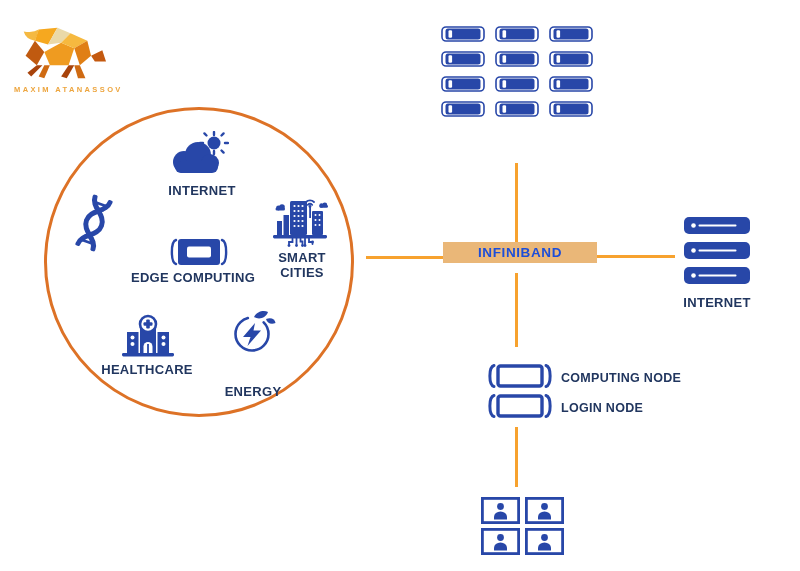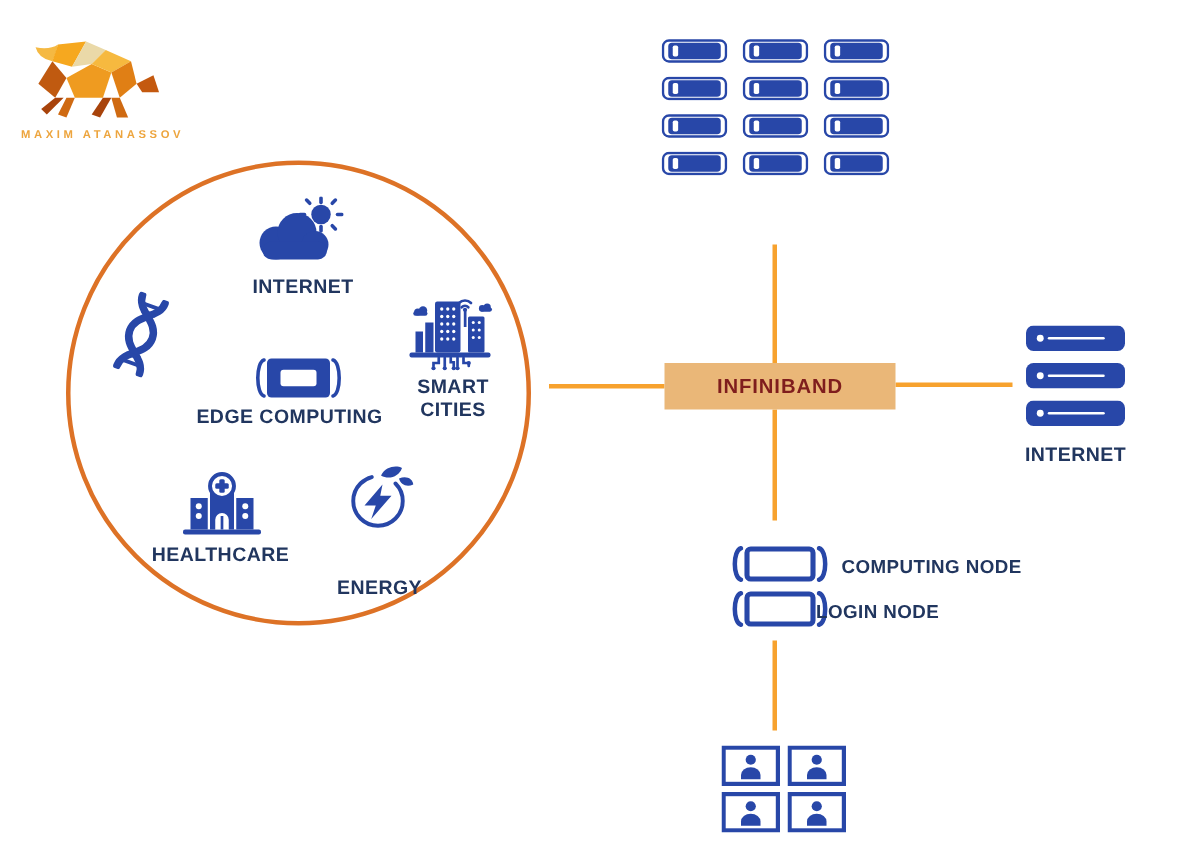--- a/index.html
+++ b/index.html
@@ -6,22 +6,22 @@
   .canvas{position:relative;width:800px;height:571px;background:#ffffff;overflow:hidden;
           font-family:"Liberation Sans",sans-serif;}
   .abs{position:absolute;}
   .lbl{position:absolute;color:#21365f;font-weight:bold;font-size:13px;letter-spacing:.3px;
        text-align:center;transform:translateX(-50%);white-space:pre-line;line-height:15px;}
   .lbl-left{position:absolute;color:#21365f;font-weight:bold;font-size:12.5px;letter-spacing:.3px;
        text-align:left;white-space:pre-line;line-height:17px;}
   .line{position:absolute;background:#f7a22e;}
   .ring{position:absolute;left:44px;top:107px;width:310px;height:310px;border:3px solid #dd7226;
         border-radius:50%;box-sizing:border-box;}
-  .infiniband{position:absolute;left:443px;top:242px;width:154px;height:31px;background:#eab778;
-        color:#7f1d1d;font-weight:bold;font-size:13.5px;letter-spacing:.6px;
+  .infiniband{position:absolute;left:443px;top:242px;width:154px;height:21px;background:#eab778;
+        color:#1d4ed8;font-weight:bold;font-size:13.5px;letter-spacing:.6px;
         display:flex;align-items:center;justify-content:center;}
   .compute-grid{position:absolute;left:441px;top:26px;display:grid;
         grid-template-columns:repeat(3,44px);grid-auto-rows:16px;column-gap:10px;row-gap:9px;}
   .storage-stack{position:absolute;left:684px;top:217px;display:flex;flex-direction:column;gap:8px;}
   .users-grid{position:absolute;left:481px;top:497px;display:grid;
         grid-template-columns:repeat(2,39px);grid-auto-rows:27px;column-gap:5px;row-gap:4px;}
   .logo-text{position:absolute;left:14px;top:85px;width:140px;color:#eda53e;font-weight:bold;
         font-size:7.5px;letter-spacing:2.4px;}
   .dna-rot{transform:rotate(20deg);}
   svg{display:block;}
@@ -339,21 +339,21 @@
   </div>
   <div class="lbl-left" style="left:561px;top:370px;">COMPUTING NODE</div>
 
   <div class="abs" style="left:486px;top:393px;">
     <svg viewBox="0 0 68 26" width="68" height="26">
       <path d="M8 2.5 C2.5 4 2.5 22 8 23.5" stroke="#2847a8" stroke-width="3" fill="none" stroke-linecap="round"></path>
       <path d="M60 2.5 C65.5 4 65.5 22 60 23.5" stroke="#2847a8" stroke-width="3" fill="none" stroke-linecap="round"></path>
       <rect x="12" y="3" width="44" height="20" rx="2.5" fill="#fff" stroke="#2847a8" stroke-width="3.4"></rect>
     </svg>
   </div>
-  <div class="lbl-left" style="left:544px;top:400px;">LOGIN NODE</div>
+  <div class="lbl-left" style="left:561px;top:400px;">LOGIN NODE</div>
 
 
   <div class="users-grid">
     <div>
       <svg viewBox="0 0 39 27" width="39" height="27">
         <rect x="1.4" y="1.4" width="36.2" height="24.2" fill="#fff" stroke="#2847a8" stroke-width="2.8"></rect>
         <circle cx="19.5" cy="9.5" r="3.4" fill="#2847a8"></circle>
         <path d="M13 22.5 v-2.8 a6.5 5.2 0 0 1 13 0 V22.5 z" fill="#2847a8"></path>
       </svg>
     </div>

